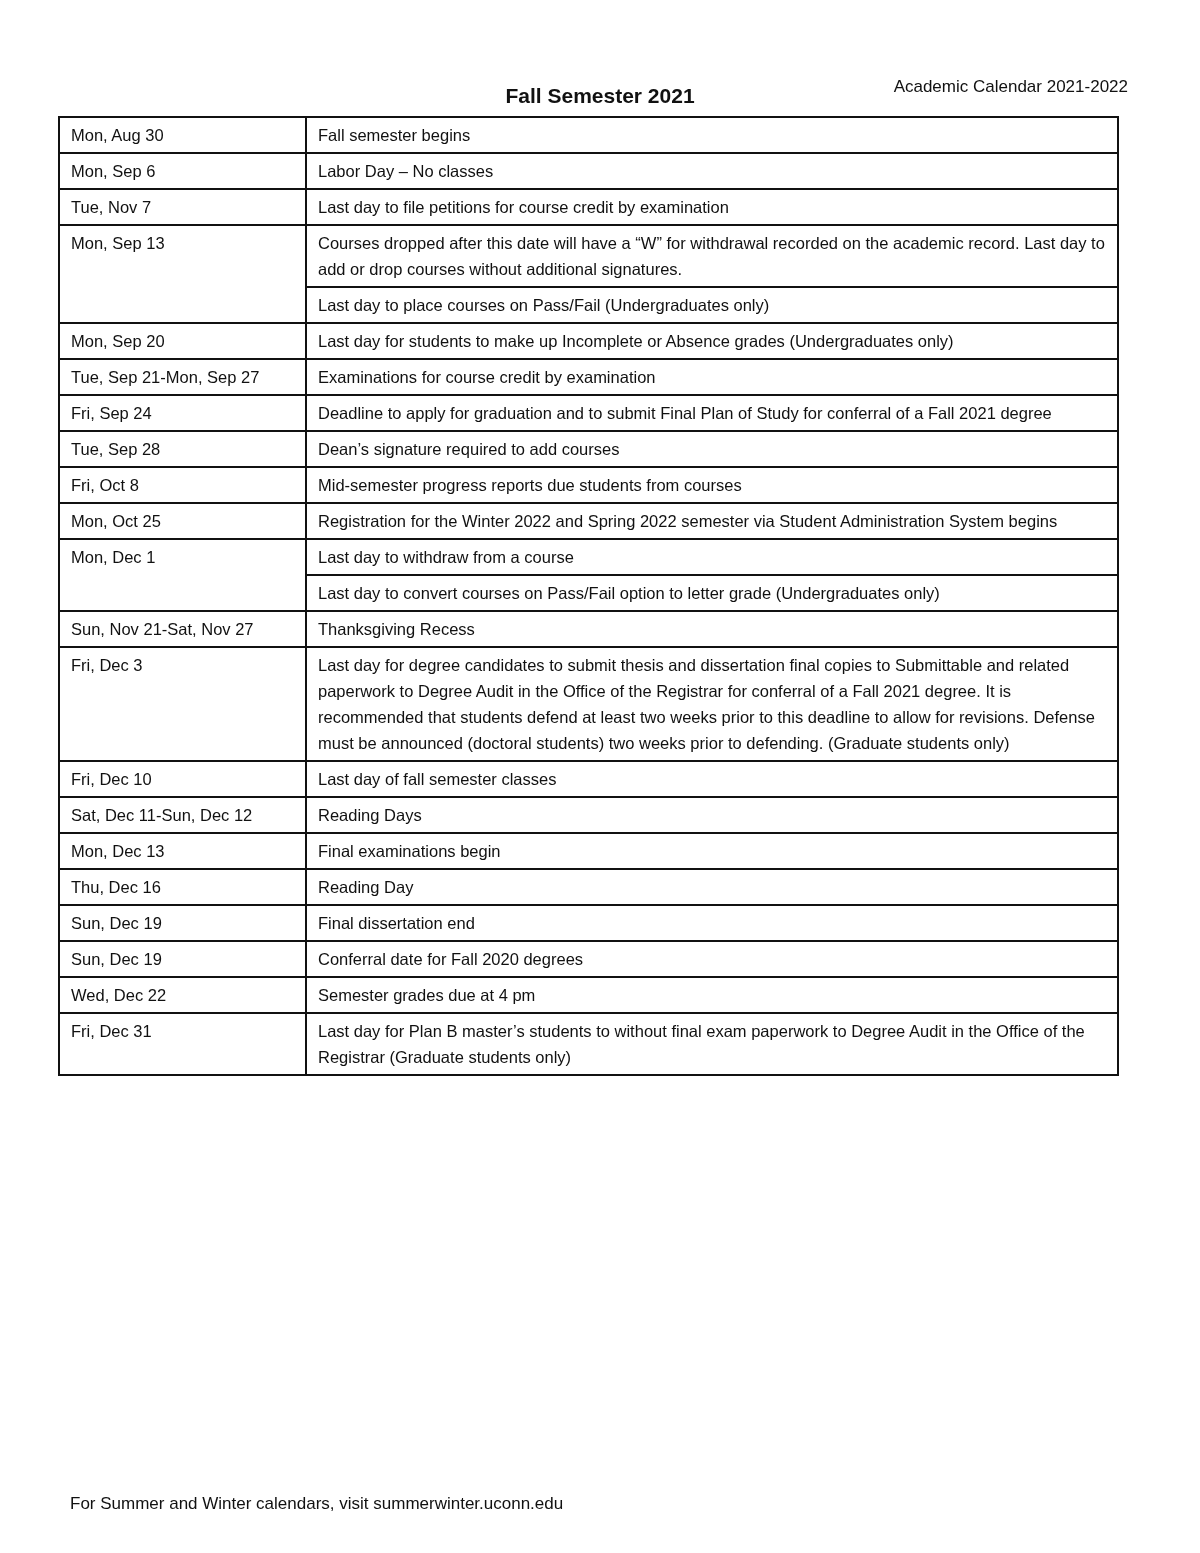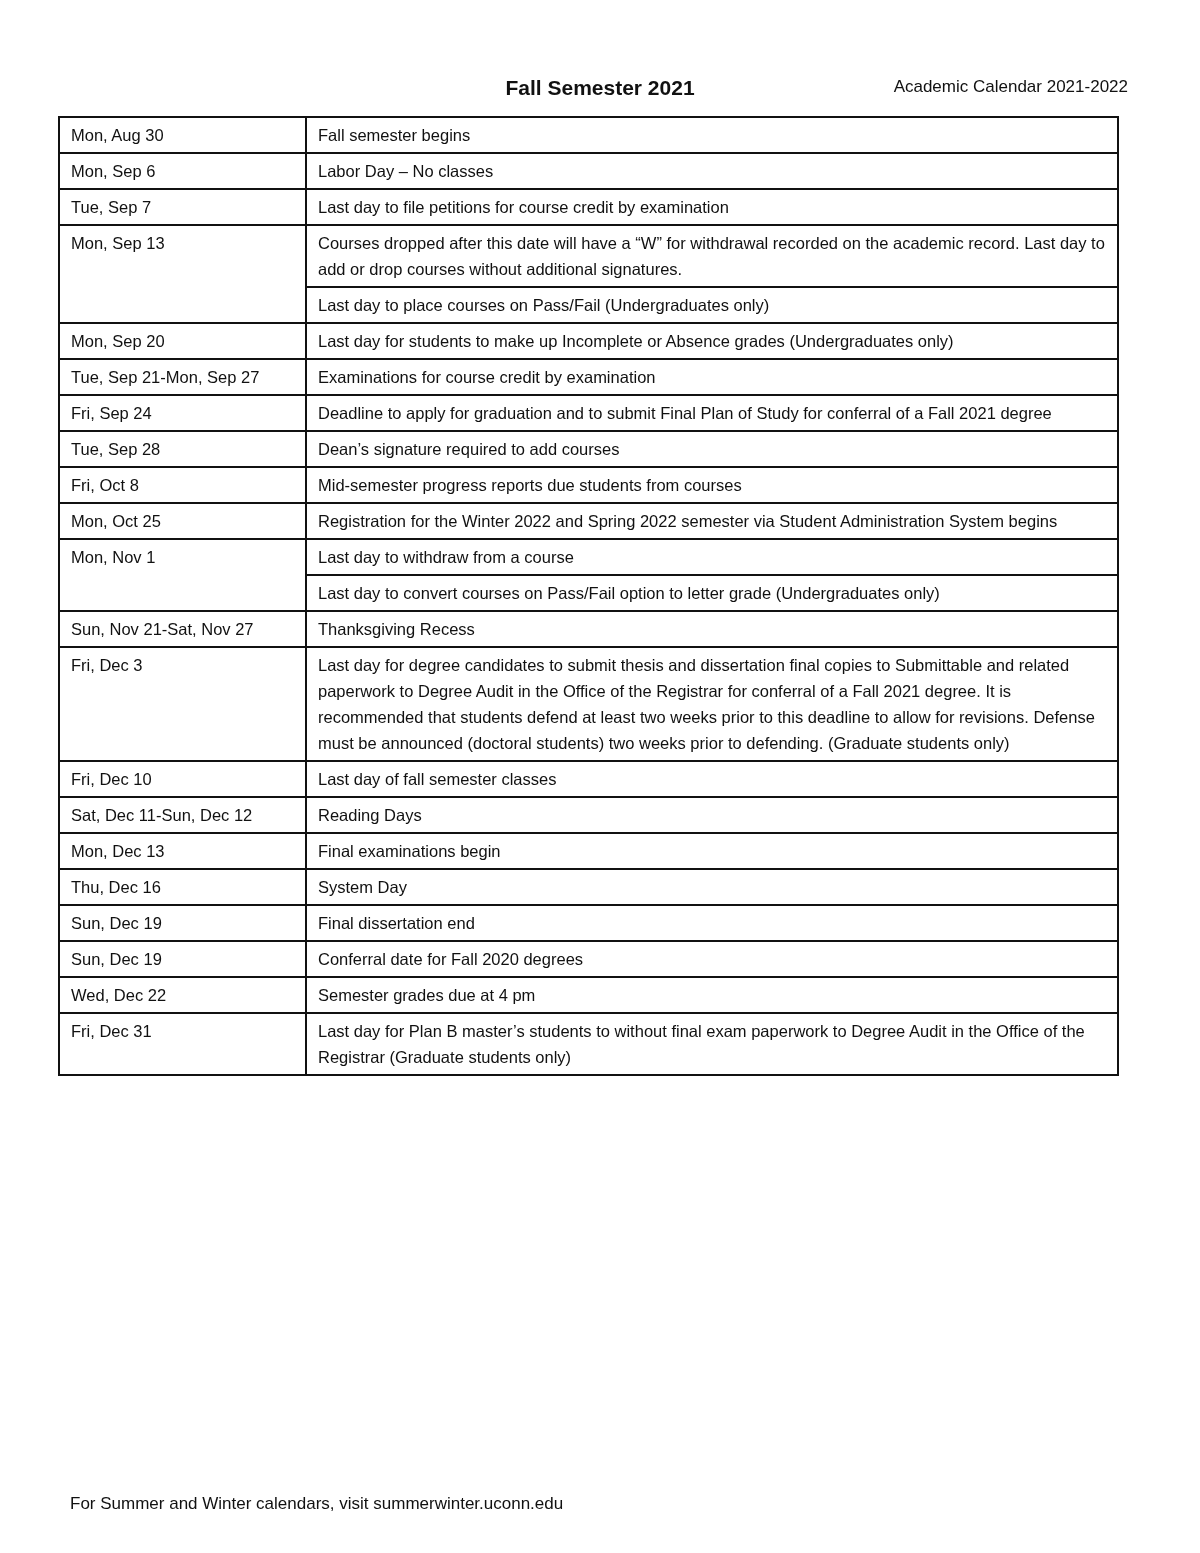--- a/index.html
+++ b/index.html
@@ -1,18 +1,18 @@
 <!DOCTYPE html>
 <html><head>
 <meta charset="utf-8">
 <style>
   html, body { margin:0; padding:0; background:#fff; }
   body { width:1200px; height:1553px; position:relative; font-family:"Liberation Sans", sans-serif; color:#111; }
   .hdr { position:absolute; top:40px; right:72px; font-size:17px;margin-top:37px; }
-  .title { position:absolute; top:76px; left:0; width:1200px; text-align:center; font-size:21px; font-weight:bold; }
+  .title { position:absolute; top:84px; left:0; width:1200px; text-align:center; font-size:21px; font-weight:bold; }
   table { position:absolute; top:116px; left:58px; width:1061px; border-collapse:collapse; table-layout:fixed; }
   td { border:2px solid #111; font-size:16.5px; line-height:26px; vertical-align:top; padding:4px 10px 4px 11px; }
   td.date { width:224px; }
   .footer { position:absolute; top:1494px; left:70px; font-size:17px; }
 </style>
 </head>
 <body>
 
 <div class="hdr">Academic Calendar 2021-2022</div>
 <div class="title">Fall Semester 2021</div>
@@ -21,21 +21,21 @@
   <tbody id="cal-body">
       <tr>
         <td class="date">Mon, Aug 30</td>
         <td>Fall semester begins</td>
       </tr>
       <tr>
         <td class="date">Mon, Sep 6</td>
         <td>Labor Day – No classes</td>
       </tr>
       <tr>
-        <td class="date">Tue, Sep 7</td>
+        <td class="date">Tue, Nov 7</td>
         <td>Last day to file petitions for course credit by examination</td>
       </tr>
       <tr>
         <td class="date" rowspan="2">Mon, Sep 13</td>
         <td>Courses dropped after this date will have a “W” for withdrawal recorded on the academic record. Last day to add or drop courses without additional signatures.</td>
       </tr>
       <tr>
         <td>Last day to place courses on Pass/Fail (Undergraduates only)</td>
       </tr>
       <tr>
@@ -56,21 +56,21 @@
       </tr>
       <tr>
         <td class="date">Fri, Oct 8</td>
         <td>Mid-semester progress reports due students from courses</td>
       </tr>
       <tr>
         <td class="date">Mon, Oct 25</td>
         <td>Registration for the Winter 2022 and Spring 2022 semester via Student Administration System begins</td>
       </tr>
       <tr>
-        <td class="date" rowspan="2">Mon, Nov 1</td>
+        <td class="date" rowspan="2">Mon, Dec 1</td>
         <td>Last day to withdraw from a course</td>
       </tr>
       <tr>
         <td>Last day to convert courses on Pass/Fail option to letter grade (Undergraduates only)</td>
       </tr>
       <tr>
         <td class="date">Sun, Nov 21-Sat, Nov 27</td>
         <td>Thanksgiving Recess</td>
       </tr>
       <tr>
@@ -84,21 +84,21 @@
       <tr>
         <td class="date">Sat, Dec 11-Sun, Dec 12</td>
         <td>Reading Days</td>
       </tr>
       <tr>
         <td class="date">Mon, Dec 13</td>
         <td>Final examinations begin</td>
       </tr>
       <tr>
         <td class="date">Thu, Dec 16</td>
-        <td>System Day</td>
+        <td>Reading Day</td>
       </tr>
       <tr>
         <td class="date">Sun, Dec 19</td>
         <td>Final dissertation end</td>
       </tr>
       <tr>
         <td class="date">Sun, Dec 19</td>
         <td>Conferral date for Fall 2020 degrees</td>
       </tr>
       <tr>

